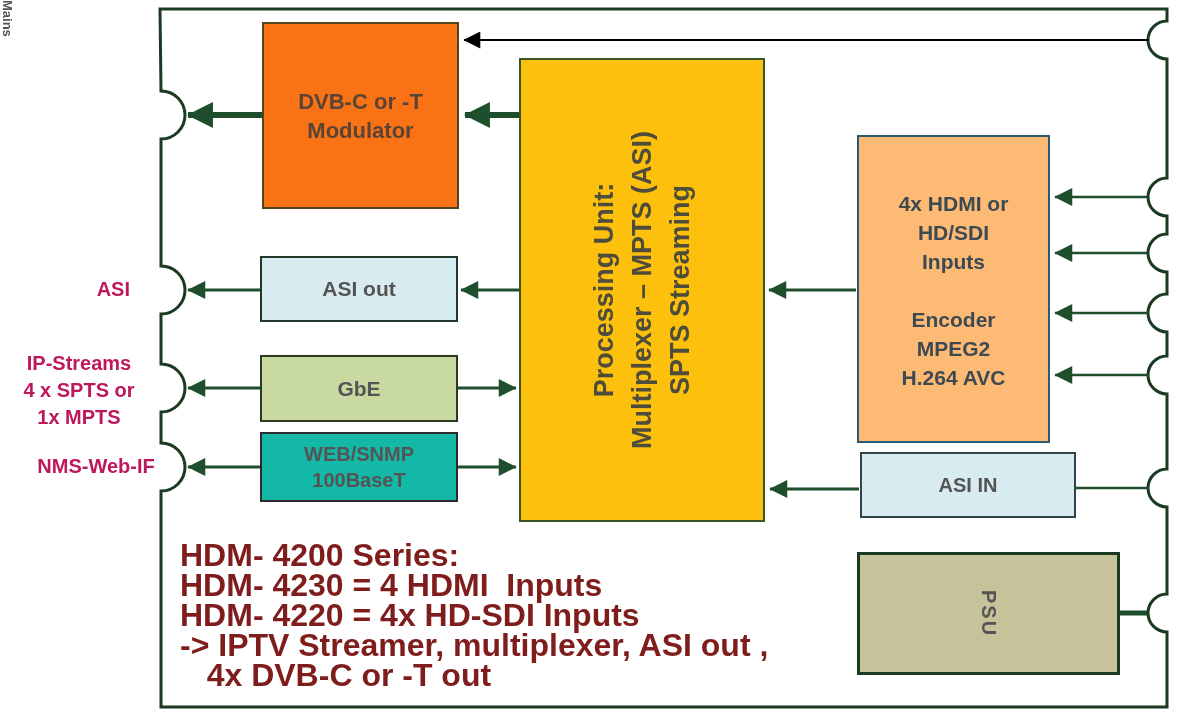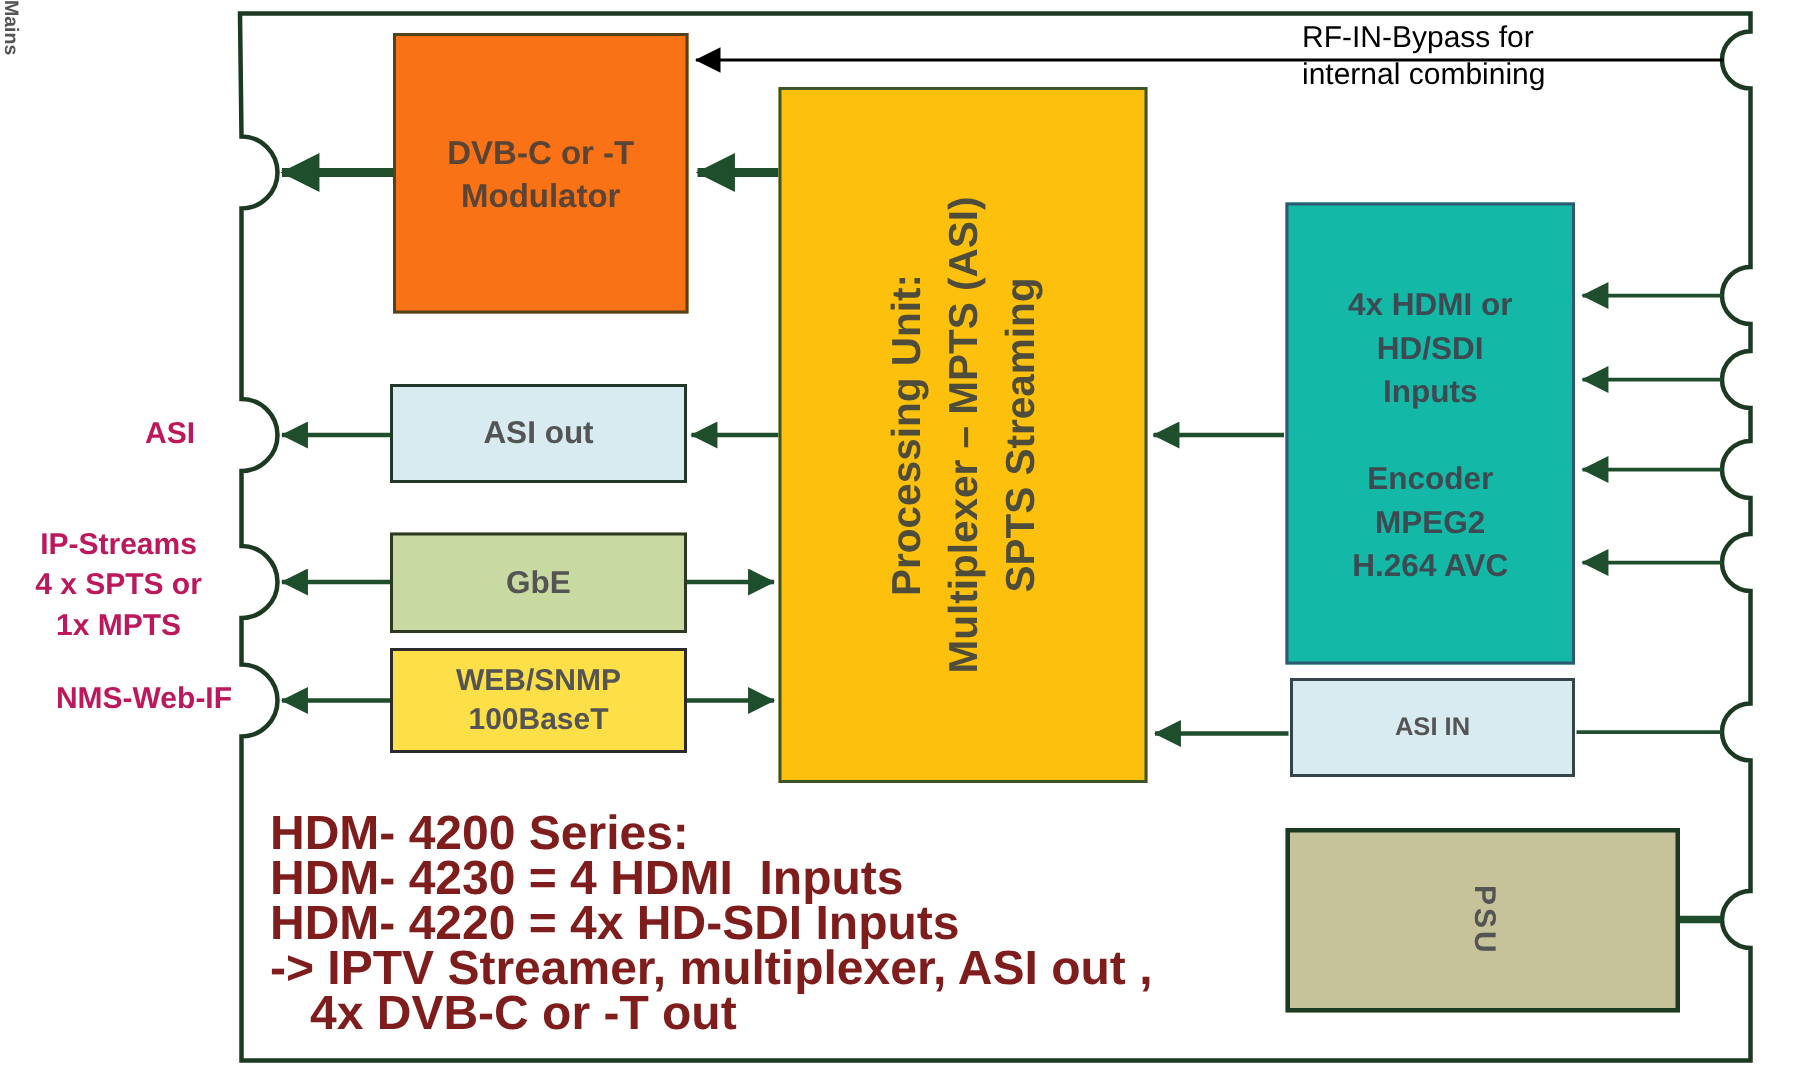--- a/index.html
+++ b/index.html
@@ -9,26 +9,26 @@
   }
   #wires{position:absolute;left:0;top:0;width:1200px;height:716px;}
   .box{position:absolute;box-sizing:border-box;display:flex;align-items:center;justify-content:center;
        text-align:center;font-weight:bold;color:#545454;white-space:pre-line;}
   .box-modulator{left:262px;top:22px;width:197px;height:187px;background:#f97316;
        border:2px solid #51431c;font-size:22px;line-height:29px;color:#5a4436;}
   .box-processing{left:519px;top:58px;width:246px;height:464px;background:#FDC10D;border:2px solid #3d5526;}
   .proc-label{position:absolute;left:50%;top:50%;width:460px;height:130px;
        transform:translate(-50%,-50%) rotate(-90deg);display:flex;align-items:center;justify-content:center;
        text-align:center;font-weight:bold;font-size:27px;line-height:38px;color:#4e4c3a;white-space:pre-line;}
-  .box-encoder{left:857px;top:135px;width:193px;height:308px;background:#14b8a6;
+  .box-encoder{left:857px;top:135px;width:193px;height:308px;background:#fdba74;
        border:2px solid #2d5a73;font-size:21px;line-height:29px;align-items:flex-start;padding-top:52px;color:#3e4a52;}
   .box-asi-out{left:260px;top:256px;width:198px;height:66px;background:#D7EBF0;border:2px solid #22392a;font-size:21px;}
   .box-gbe{left:260px;top:355px;width:198px;height:67px;background:#C9D9A2;border:2px solid #2c3b20;font-size:21px;}
-  .box-web{left:260px;top:432px;width:198px;height:70px;background:#fde047;border:2px solid #2b2b2b;font-size:20px;line-height:26px;}
-  .box-asi-in{left:860px;top:452px;width:190px;height:66px;background:#D7EBF0;border:2px solid #33444a;font-size:17px;}
+  .box-web{left:260px;top:432px;width:198px;height:70px;background:#14b8a6;border:2px solid #2b2b2b;font-size:20px;line-height:26px;}
+  .box-asi-in{left:860px;top:452px;width:216px;height:66px;background:#D7EBF0;border:2px solid #33444a;font-size:20px;}
   .box-psu{left:857px;top:552px;width:263px;height:123px;background:#C6C299;border:3px solid #1c3a22;}
   .psu-label{writing-mode:vertical-rl;font-weight:bold;font-size:20px;color:#545454;letter-spacing:2px;}
   .side-label{position:absolute;font-weight:bold;font-size:20px;color:#be185d;white-space:pre-line;}
   .lbl-asi{left:20px;top:278px;width:110px;text-align:right;}
   .lbl-ip{left:8px;top:350px;width:142px;text-align:center;line-height:27px;}
   .lbl-nms{left:20px;top:455px;width:152px;text-align:center;}
   .lbl-mains{left:1174px;top:586px;writing-mode:vertical-rl;font-size:13px;font-weight:bold;color:#545454;}
   .lbl-rf{position:absolute;left:868px;top:13px;width:280px;font-size:20px;line-height:25px;
        color:#000000;white-space:pre-line;font-weight:normal;}
   .notes{position:absolute;left:180px;top:540px;font-weight:bold;font-size:32px;line-height:30px;
@@ -123,22 +123,20 @@
   <div class="box box-psu">
     <span class="psu-label">PSU</span>
   </div>
 
   <div class="side-label lbl-asi">ASI</div>
   <div class="side-label lbl-ip">IP-Streams
 4 x SPTS or
 1x MPTS</div>
   <div class="side-label lbl-nms">NMS-Web-IF</div>
   <div class="lbl-mains">Mains</div>
-  <div class="lbl-rf">RF-IN-Bypass for
-internal combining</div>
 
   <div class="notes">HDM- 4200 Series:
 HDM- 4230 = 4 HDMI  Inputs
 HDM- 4220 = 4x HD-SDI Inputs
 -&gt; IPTV Streamer, multiplexer, ASI out ,
    4x DVB-C or -T out</div>
 
 </div>
 
 </body></html>

